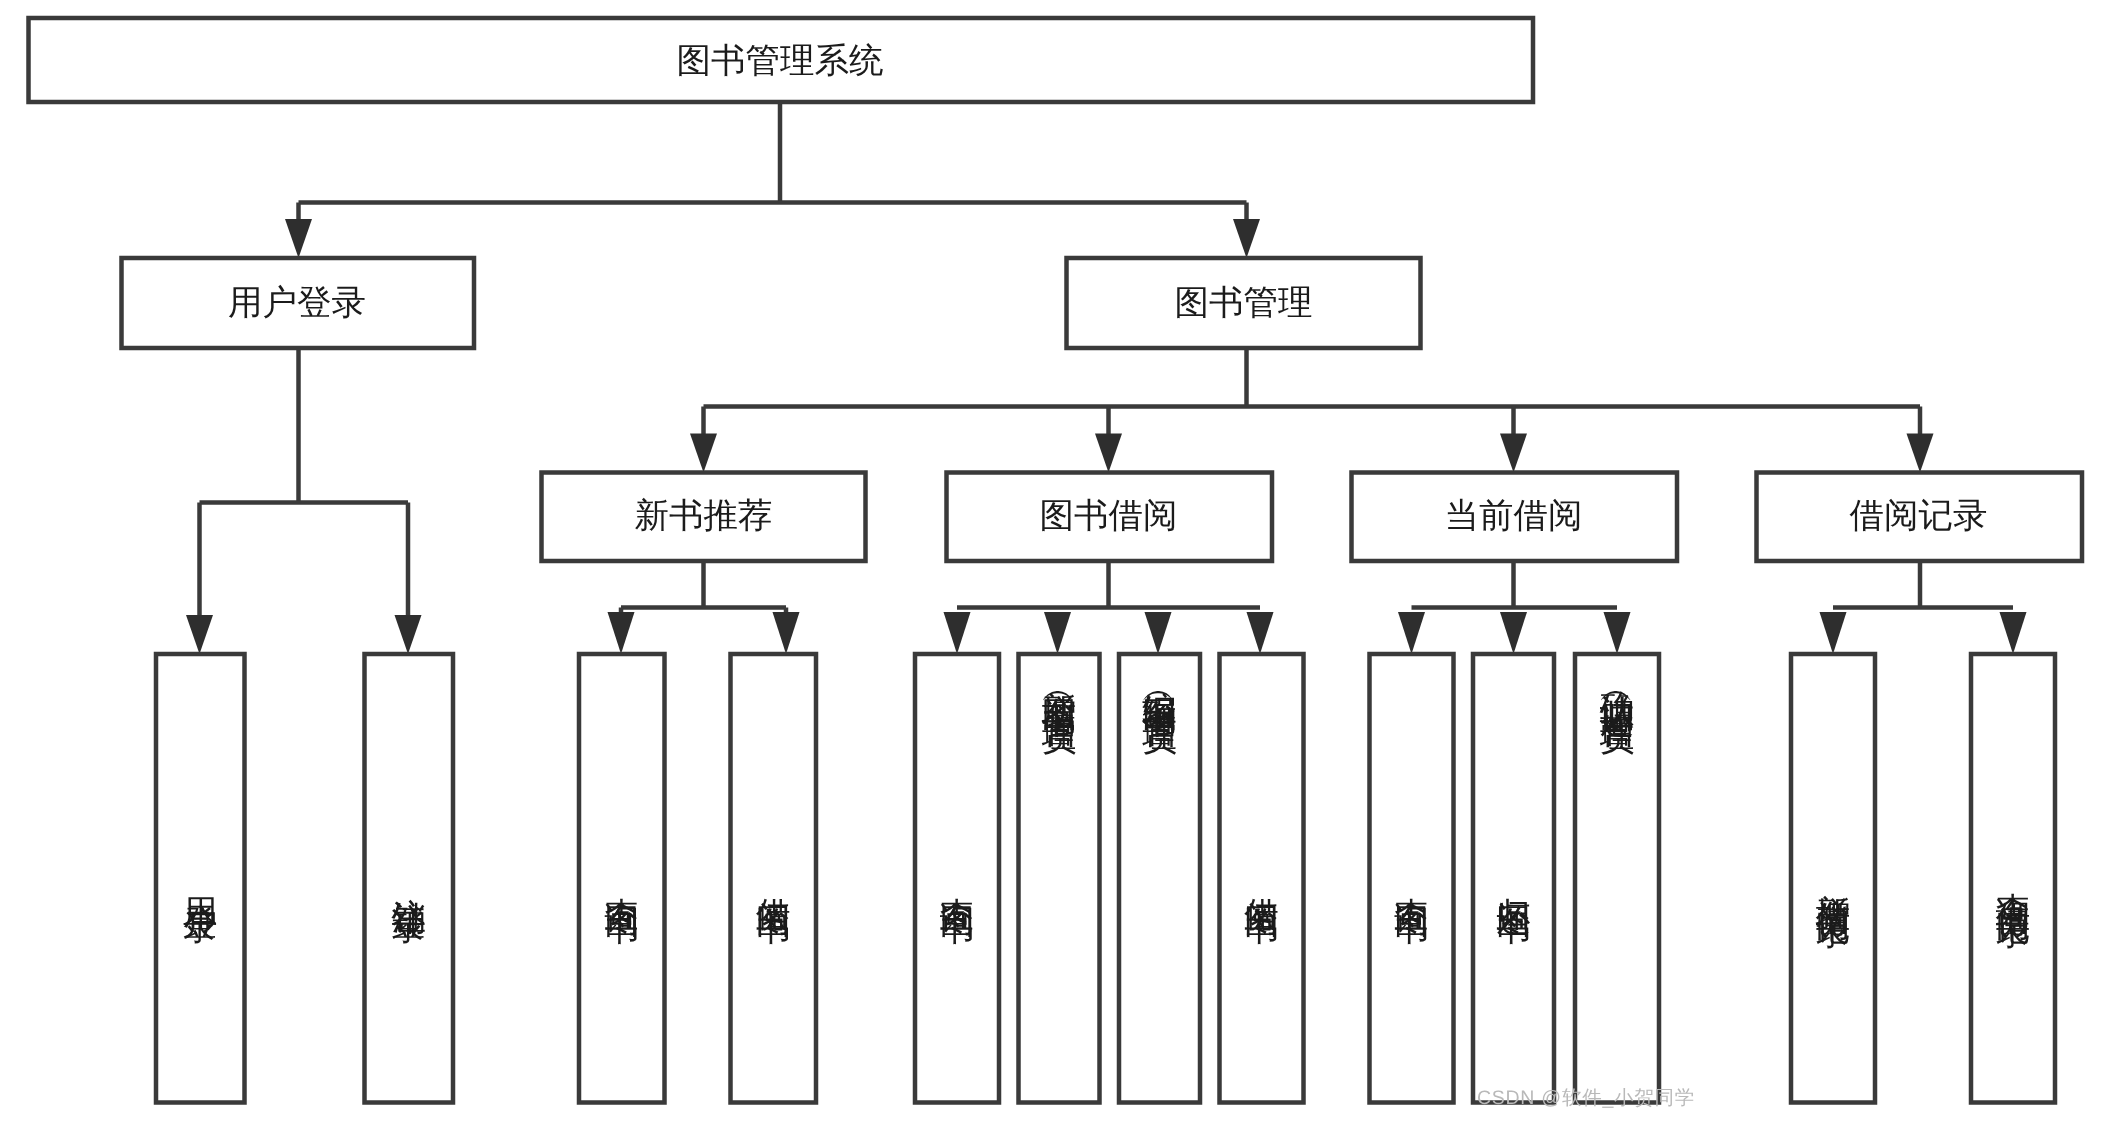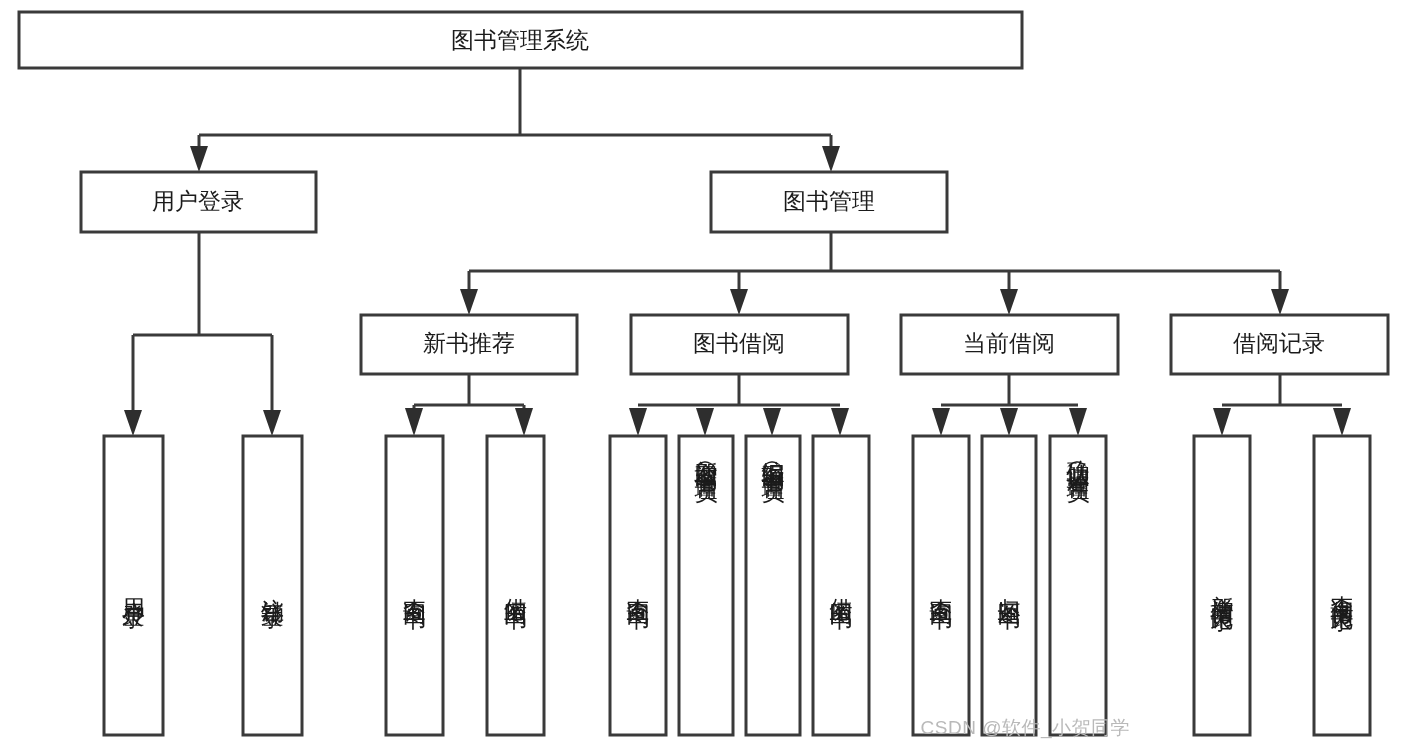--- a/index.html
+++ b/index.html
@@ -71,21 +71,21 @@
     letter-spacing: 3px;
     color: #1b1b1b;
     white-space: nowrap;
     text-align: center;
   }
   .watermark {
     position: absolute;
     right: 8px;
     bottom: 6px;
     font-family: "Liberation Sans", "DejaVu Sans", sans-serif;
-    font-size: 19px;
+    font-size: 13px;
     color: #b9b9b9;
     letter-spacing: 0.5px;
     white-space: nowrap;
   }
 </style>
 </head>
 <body>
 
 <div id="diagram-root">
 

